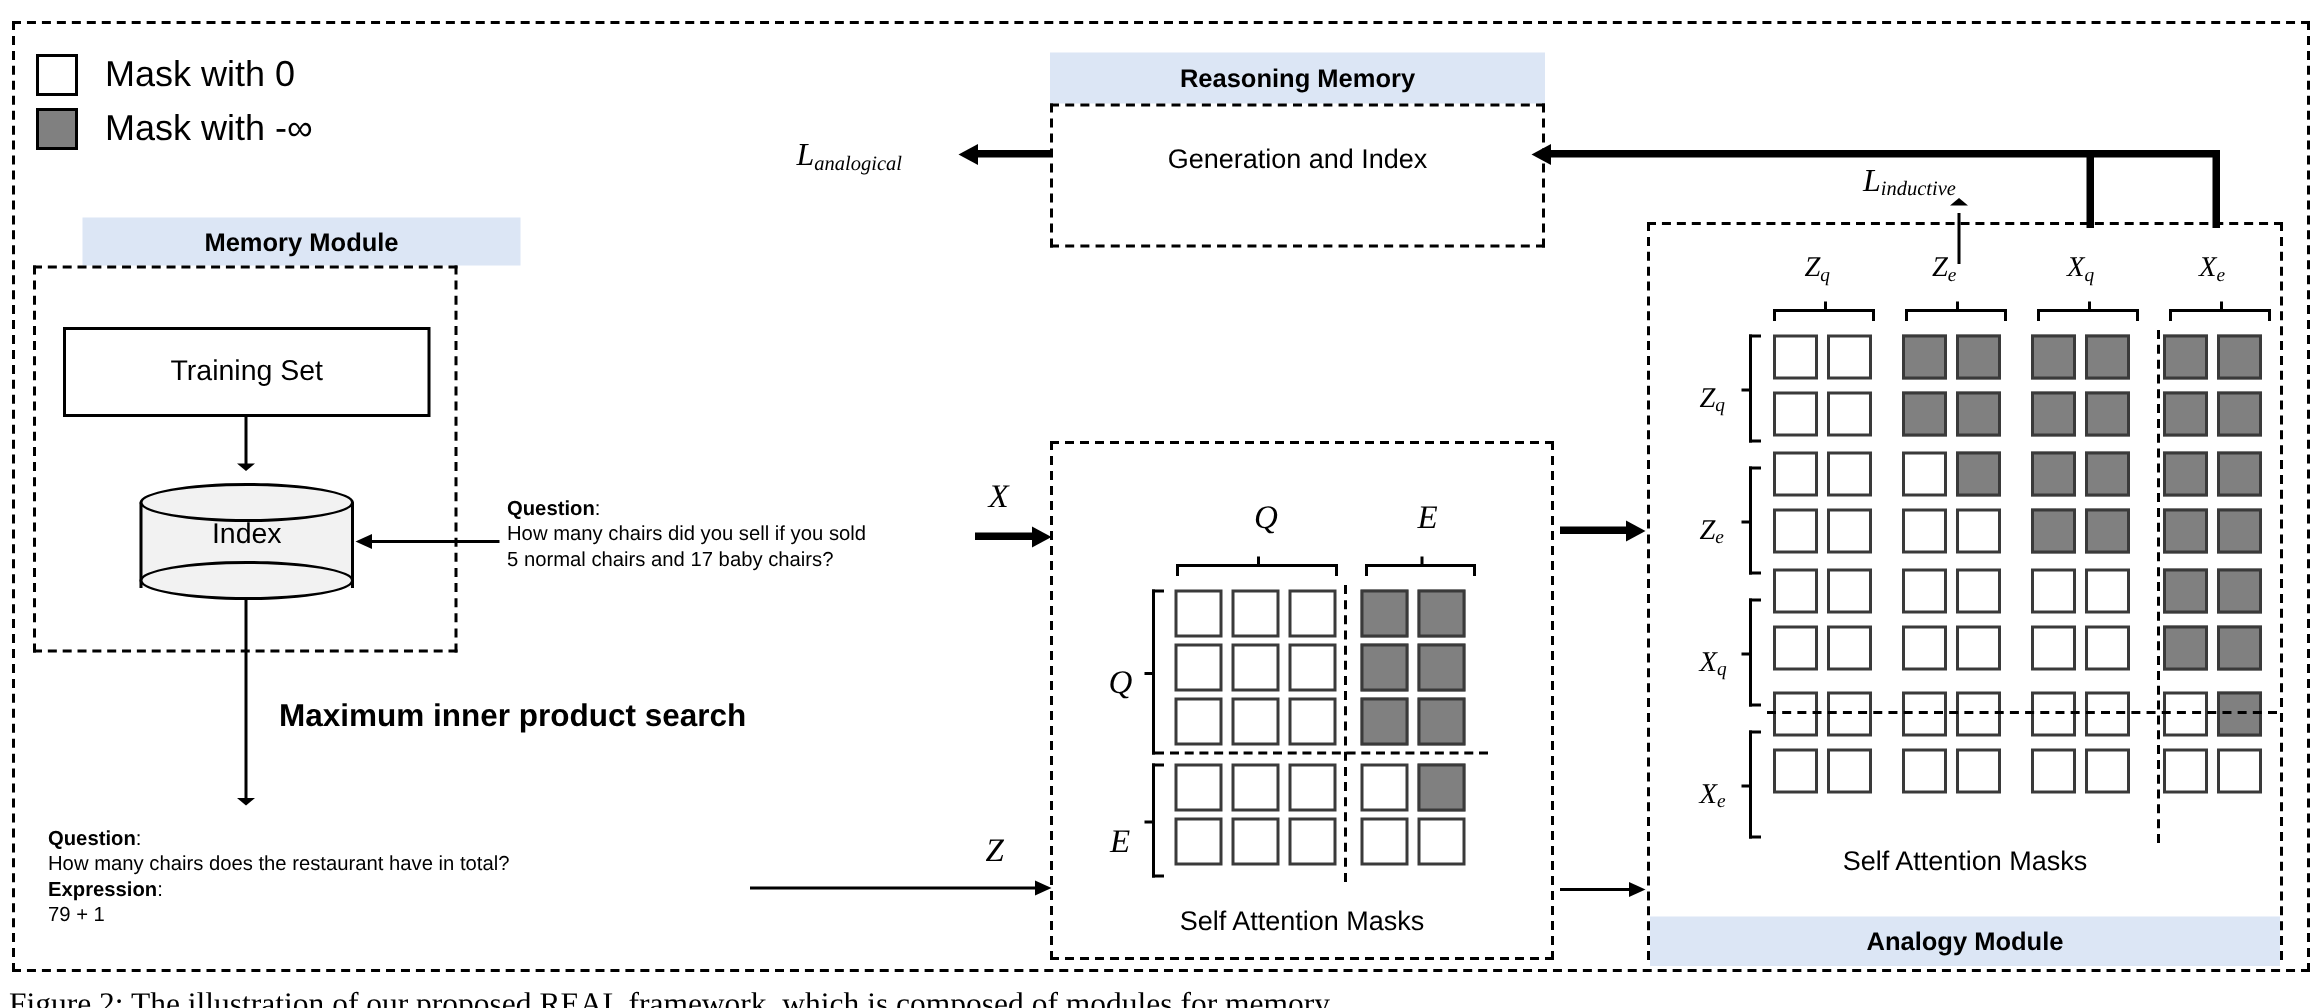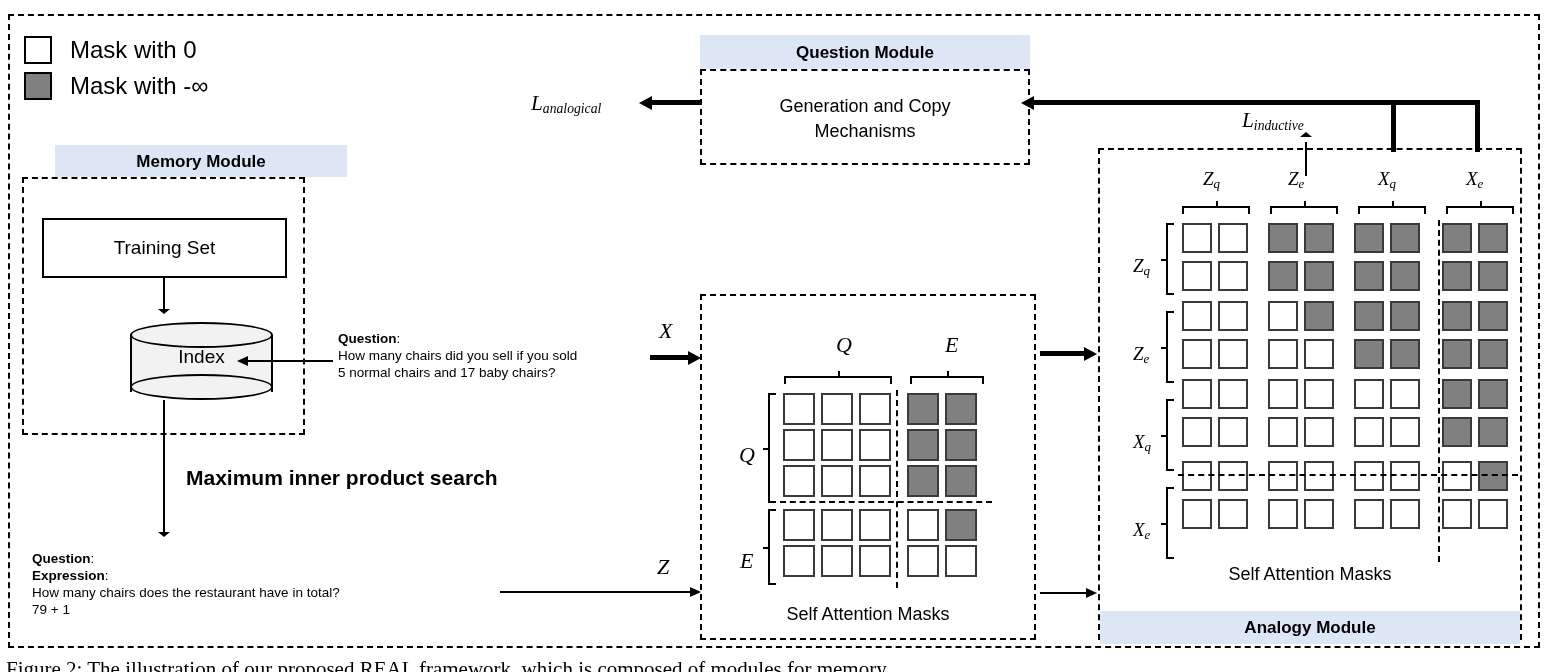--- a/index.html
+++ b/index.html
@@ -46,21 +46,21 @@
 
   
   .memory-header { left: 55px; top: 141px; width: 292px; height: 32px; }
   .memory-body   { left: 22px; top: 173px; width: 283px; height: 258px; }
   .training-set {
     left: 42px; top: 214px; width: 245px; height: 60px;
     border: 2px solid #000; background:#fff;
     display:flex; align-items:center; justify-content:center;
     font-size: 19px;
   }
-  .cylinder { left: 93px; top: 318px; width: 143px; height: 78px; margin-left: 37px; }
+  .cylinder { left: 93px; top: 318px; width: 143px; height: 78px; }
   .cyl-body {
     position:absolute; left:0; top:13px; width:143px; height:57px;
     background:#f2f2f2; border-left:2px solid #000; border-right:2px solid #000;
   }
   .cyl-top {
     position:absolute; left:0; top:0; width:143px; height:26px;
     background:#f2f2f2; border:2px solid #000; border-radius:50%;
   }
   .cyl-bot {
     position:absolute; left:0; top:52px; width:143px; height:26px;
@@ -240,36 +240,35 @@
   <div class="abs ah-right" style="left:688px; top:347px; border-left-width:13px; border-top-width:7px; border-bottom-width:7px;"></div>
 
   <div class="abs arrow-line" style="left:163px; top:396px; width:2px; height:134px;"></div>
   <div class="abs ah-down thin" style="left:158px; top:528px;"></div>
   <div class="abs label-mid" style="left:186px; top:462px;font-weight:bold;">Maximum inner product search</div>
 
   <div class="abs qtext" style="left:32px; top:546px;">
     <div>
       <b><span>Question</span></b>:
     </div>
+    <div>How many chairs does the restaurant have in total?</div>
     <div>
       <b><span>Expression</span></b>:
     </div>
-    <div>How many chairs does the restaurant have in total?</div>
     <div>79 + 1</div>
   </div>
 
   <div class="abs math" style="left:657px; top:552px;">Z</div>
   <div class="abs arrow-line" style="left:500px; top:587px; width:193px; height:2px;"></div>
   <div class="abs ah-right thin" style="left:690px; top:583px;"></div>
 
-  <div class="abs mod-header reason-header">Question Module</div>
+  <div class="abs mod-header reason-header">Reasoning Memory</div>
   <div class="abs dashed-box reason-body"></div>
   <div class="abs reason-text">
-    <div>Generation and Copy</div>
-    <div>Mechanisms</div>
+    <div>Generation and Index</div>
   </div>
 
   <div class="abs arrow-line" style="left:652px; top:96px; width:48px; height:5px;"></div>
   <div class="abs ah-left" style="left:639px; top:92px; border-right-width:13px; border-top-width:7px; border-bottom-width:7px;"></div>
   <div class="abs loss" style="left:531px; top:87px;">
     <span class="cal">L</span><span class="sub">analogical</span>
   </div>
 
   <div class="abs arrow-line" style="left:1034px; top:96px; width:446px; height:5px;"></div>
   <div class="abs ah-left" style="left:1021px; top:92px; border-right-width:13px; border-top-width:7px; border-bottom-width:7px;"></div>

